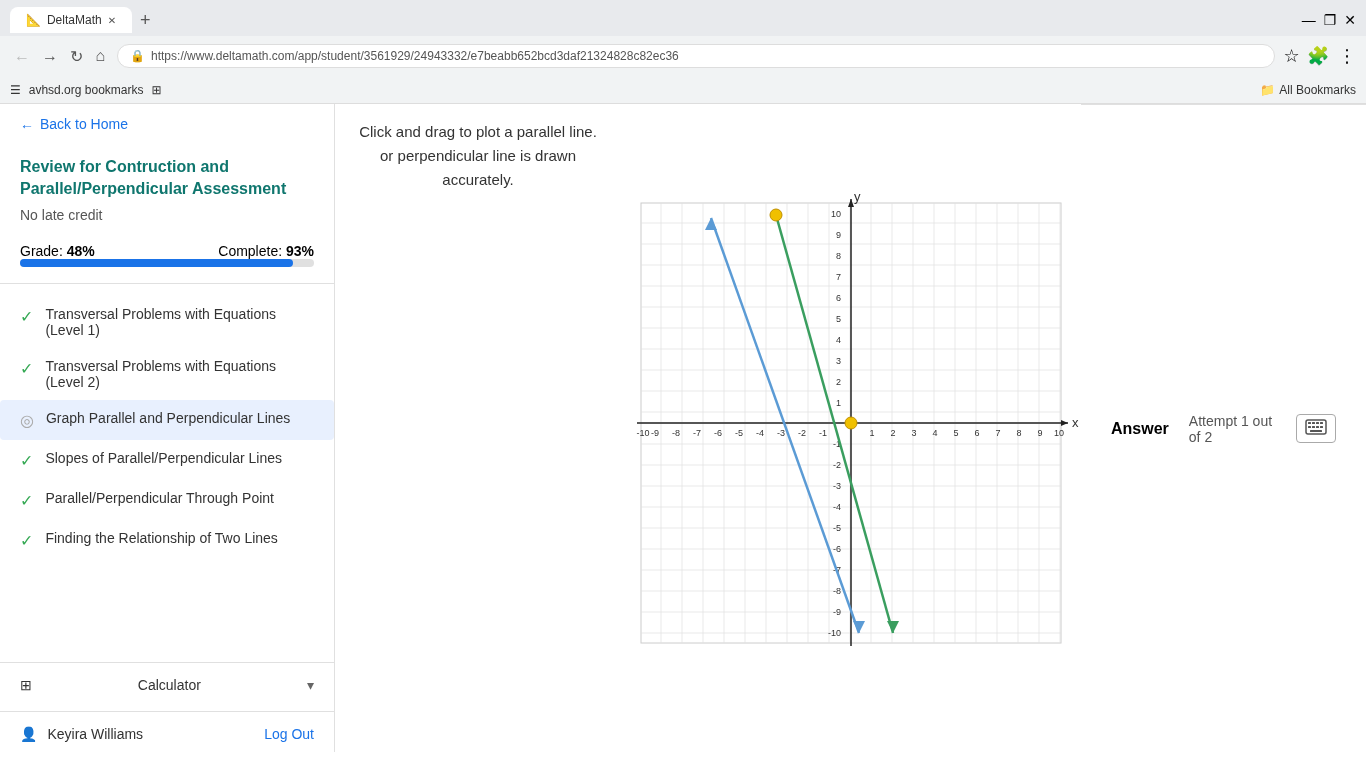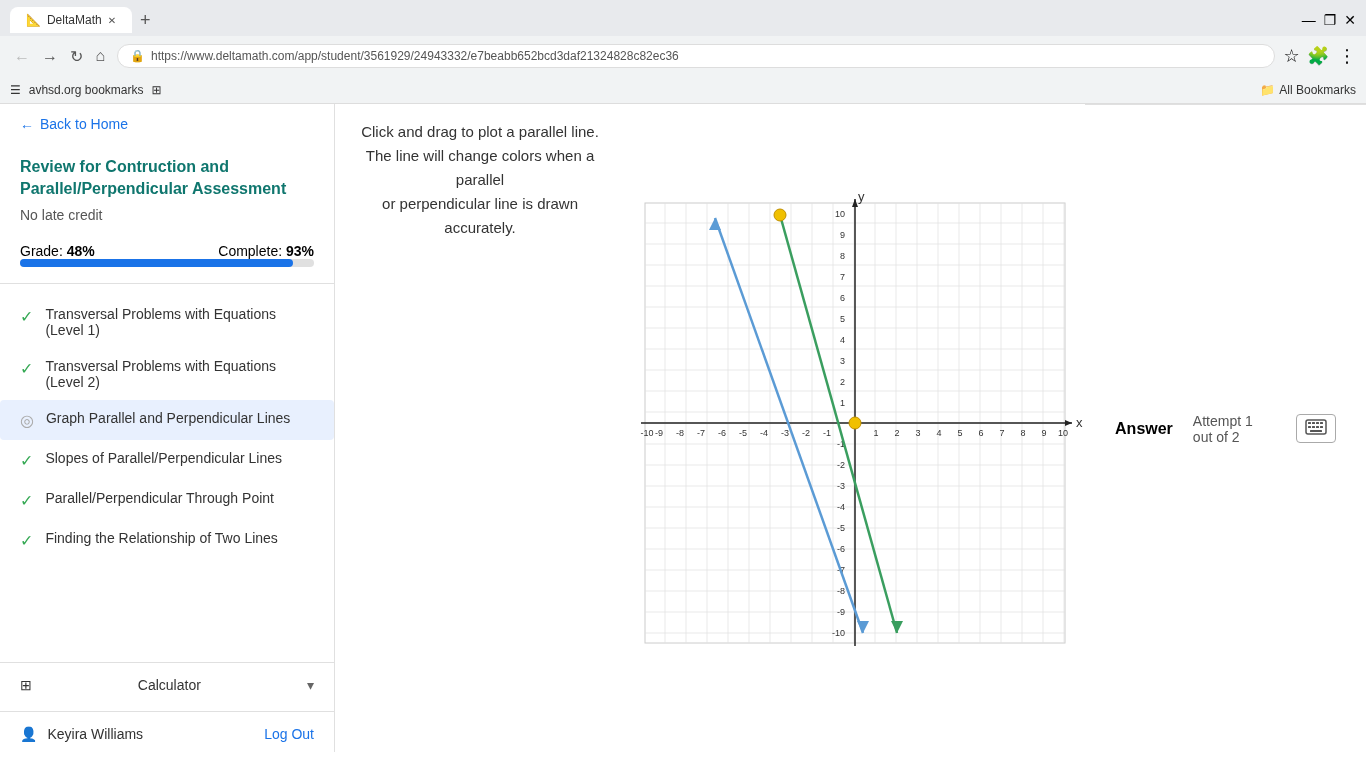--- a/index.html
+++ b/index.html
@@ -174,21 +174,20 @@
           <span>Keyira Williams</span>
         </div>
         <a class="logout-link">Log Out</a>
       </div>
     </div>
   </div>
 
   <div class="main-content">
     <div class="instructions">
       <div>Click and drag to plot a parallel line.</div>
-      <div>The line will change colors when a parallel</div>
       <div>or perpendicular line is drawn accurately.</div>
     </div>
 
     <div class="graph-area">
       <svg width="460" height="470" style="display:block;">
 
         <rect x="20" y="10" width="420" height="440" fill="white" stroke="#ccc" stroke-width="1"></rect>
 
         <g>
 

